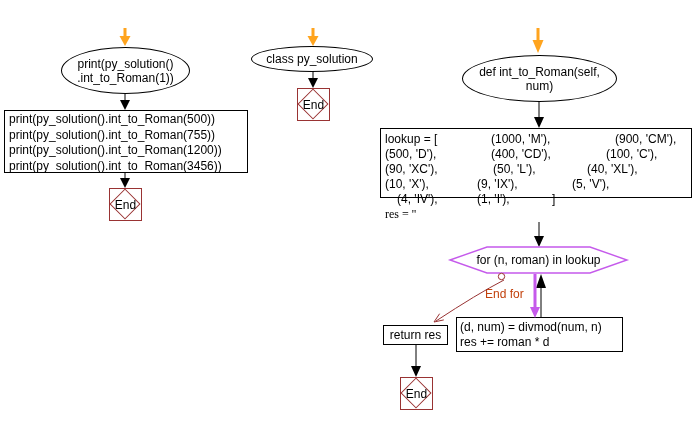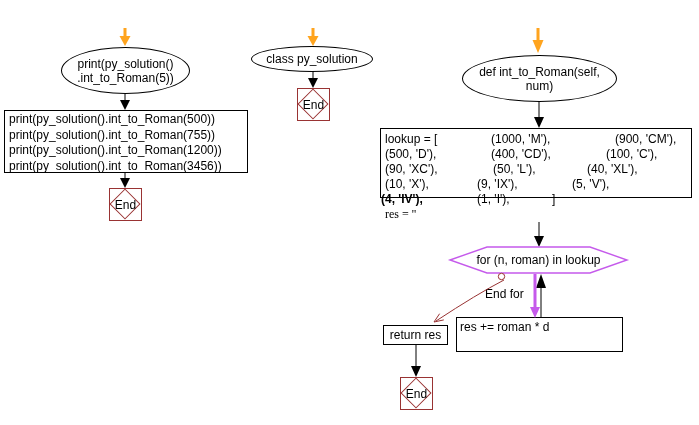--- a/index.html
+++ b/index.html
@@ -24,21 +24,21 @@
   .hexlabel{position:absolute;text-align:center;line-height:14px;}
   svg.overlay{position:absolute;left:0;top:0;pointer-events:none;}
 </style>
 </head>
 <body>
 
 <div class="canvas">
 
   <div class="node ellipse" style="left:61px;top:47px;width:129px;height:47px;">
     <div>print(py_solution()</div>
-    <div>.int_to_Roman(5))</div>
+    <div>.int_to_Roman(1))</div>
   </div>
 
   <div class="node codebox" style="left:4px;top:110px;width:244px;height:63px;">
     <div>print(py_solution().int_to_Roman(500))</div>
     <div>print(py_solution().int_to_Roman(755))</div>
     <div>print(py_solution().int_to_Roman(1200))</div>
     <div>print(py_solution().int_to_Roman(3456))</div>
   </div>
 
   <div class="endbox" style="left:109px;top:188px;width:33px;height:33px;">
@@ -75,34 +75,35 @@
       <span class="lkcell" style="left:4px;">(90, 'XC'),</span>
       <span class="lkcell" style="left:112px;">(50, 'L'),</span>
       <span class="lkcell" style="left:206px;">(40, 'XL'),</span>
     </div>
     <div class="lkrow" style="top:48px;">
       <span class="lkcell" style="left:4px;">(10, 'X'),</span>
       <span class="lkcell" style="left:96px;">(9, 'IX'),</span>
       <span class="lkcell" style="left:191px;">(5, 'V'),</span>
     </div>
     <div class="lkrow" style="top:63px;">
-      <span class="lkcell" style="left:0;font-weight:bold;">(4, 'IV'),</span>
+      <span class="lkcell" style="left:16px;">(4, 'IV'),</span>
       <span class="lkcell" style="left:96px;">(1, 'I'),</span>
       <span class="lkcell" style="left:171px;">]</span>
     </div>
     <div class="lkrow" style="top:78px;">
       <span class="lkcell" style="left:4px;font-family:Liberation Serif, serif;">res = ''</span>
     </div>
   </div>
 
   <div class="hexlabel" style="left:460px;top:253px;width:157px;">for (n, roman) in lookup</div>
 
-  <div class="label" style="left:485px;top:287px;color:#000000;">End for</div>
+  <div class="label" style="left:485px;top:287px;color:#c2410c;">End for</div>
 
   <div class="node lines2" style="left:456px;top:317px;width:167px;height:35px;">
+    <div>(d, num) = divmod(num, n)</div>
     <div>res += roman * d</div>
   </div>
 
   <div class="node" style="left:383px;top:325px;width:65px;height:20px;display:flex;align-items:center;justify-content:center;">
     <div>return res</div>
   </div>
 
   <div class="endbox" style="left:400px;top:377px;width:33px;height:33px;">
     <div class="diamond" style="left:4px;top:4px;width:22px;height:22px;"></div>
     <div class="endlabel">End</div>

